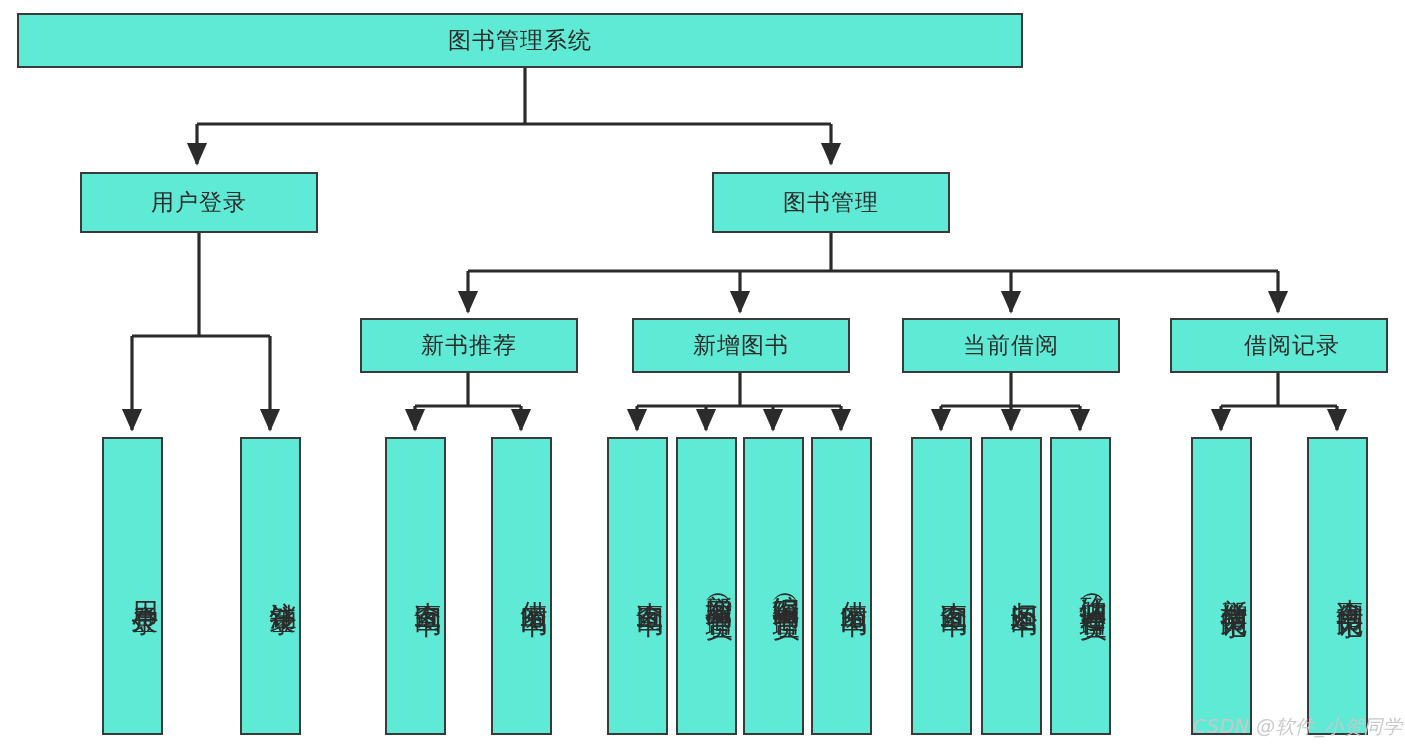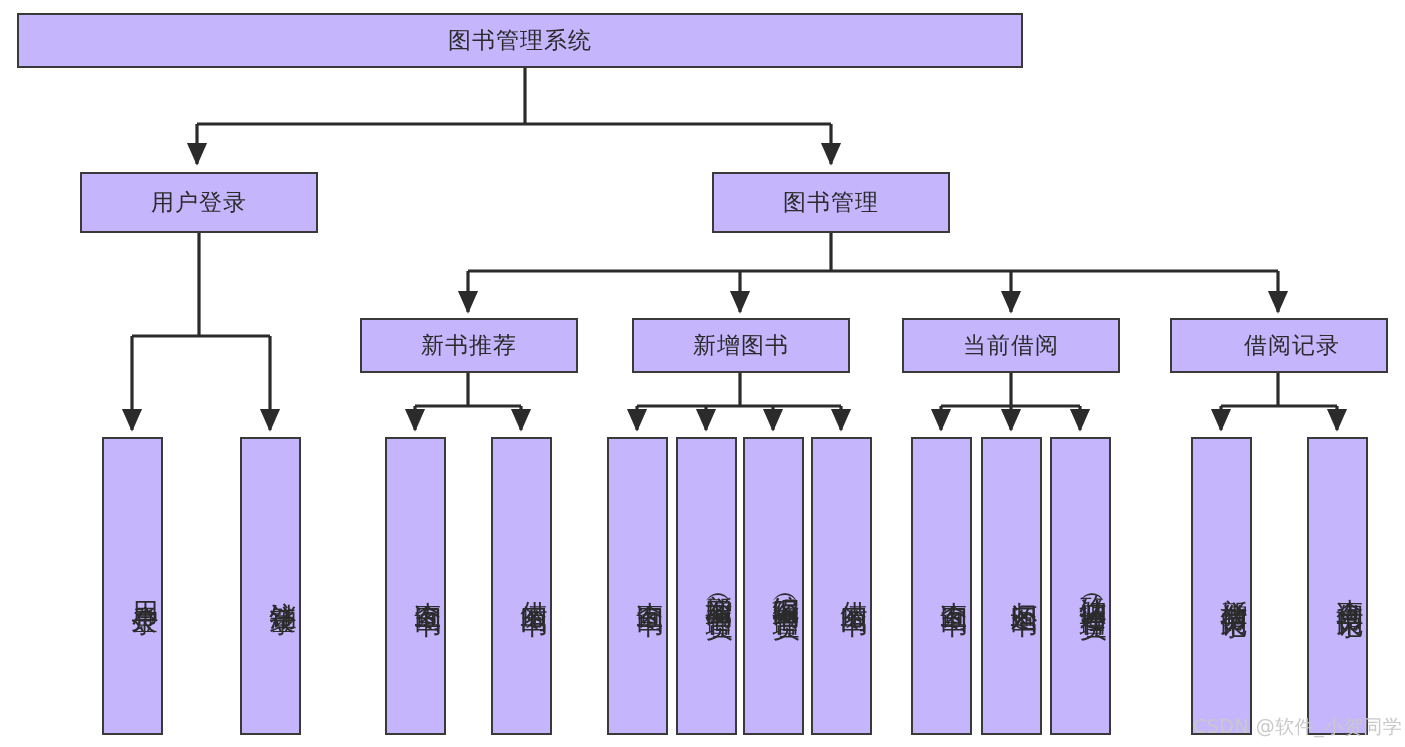--- a/index.html
+++ b/index.html
@@ -21,21 +21,21 @@
     position: absolute;
     left: 0;
     top: 0;
     width: 1405px;
     height: 747px;
     pointer-events: none;
   }
   .node {
     position: absolute;
     box-sizing: border-box;
-    background: #c4b5fd;
+    background: #5eead4;
     border: 2.5px solid #3a3a3a;
     display: flex;
     align-items: center;
     justify-content: center;
     color: #2b2b2b;
   }
   .node.horiz {
     font-size: 23px;
     letter-spacing: 1px;
     line-height: 1.2;
@@ -180,15 +180,15 @@
     <span class="vtext">确认归还（管理员）</span>
   </div>
 
   <div class="node vert" style="left:1191px; top:437px; width:61px; height:298px;">
     <span class="vtext">新增借阅记录</span>
   </div>
   <div class="node vert" style="left:1307px; top:437px; width:61px; height:298px;">
     <span class="vtext">查询借阅记录</span>
   </div>
 
-  <div class="watermark" style="left:1193px; top:714px;">CSDN @软件_小贺同学</div>
+  <div class="watermark" style="left:1193px; top:714px;font-style:italic;">CSDN @软件_小贺同学</div>
 
 </div>
 
 </body></html>

